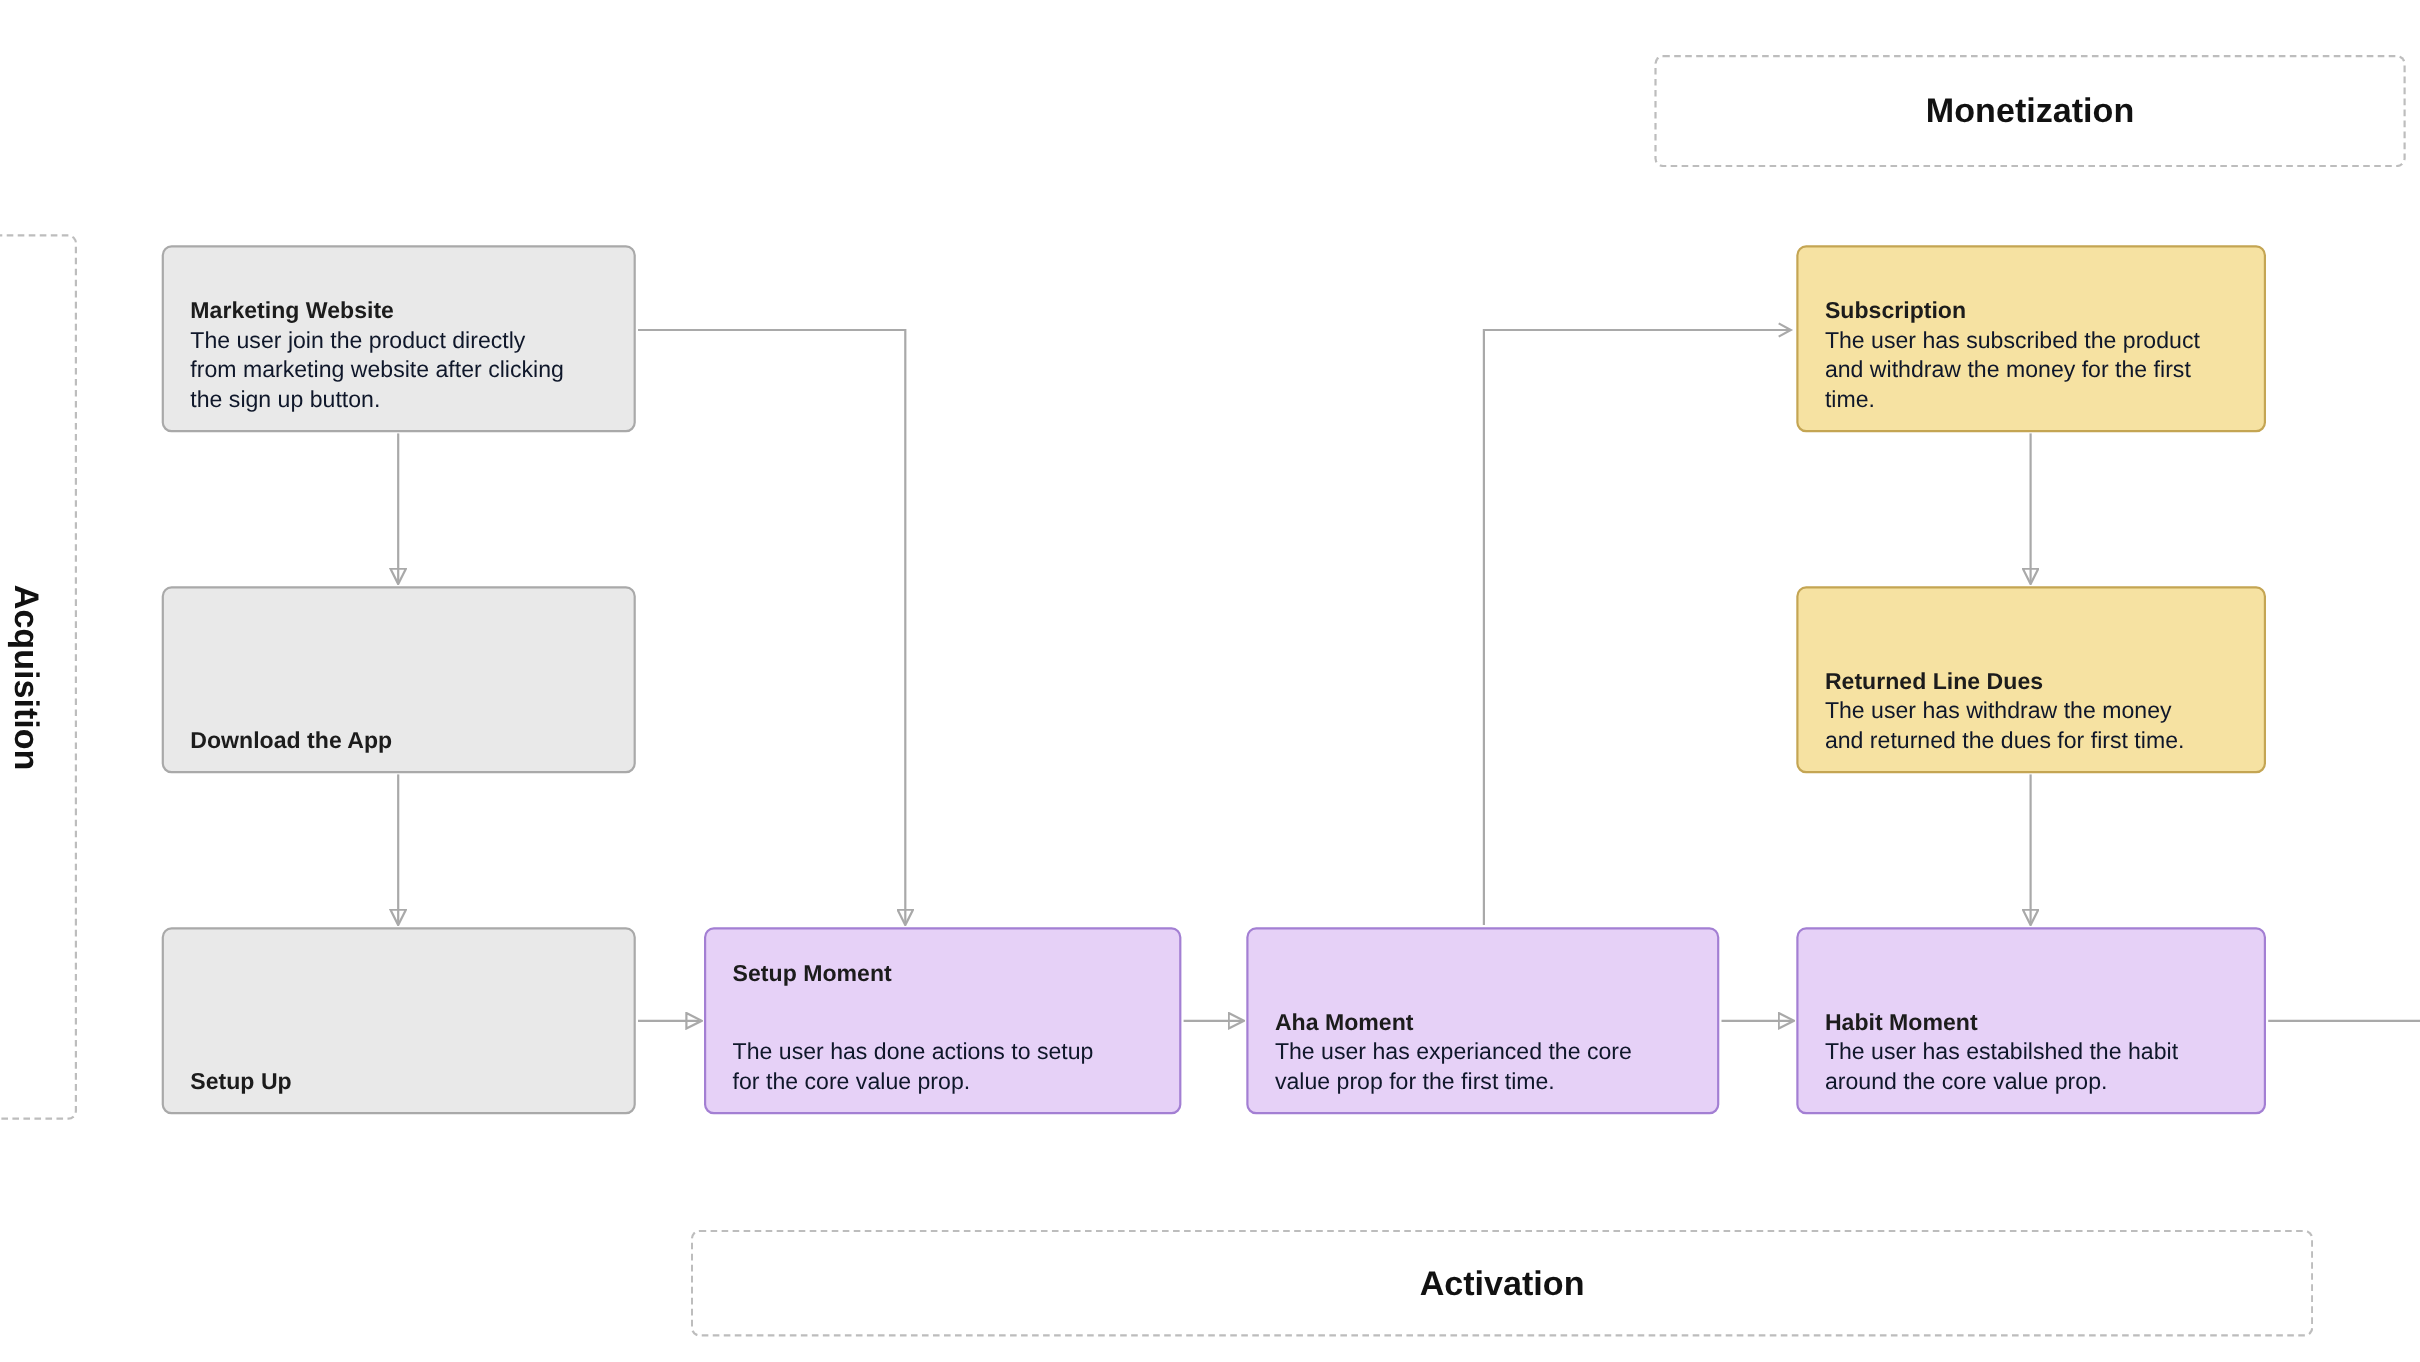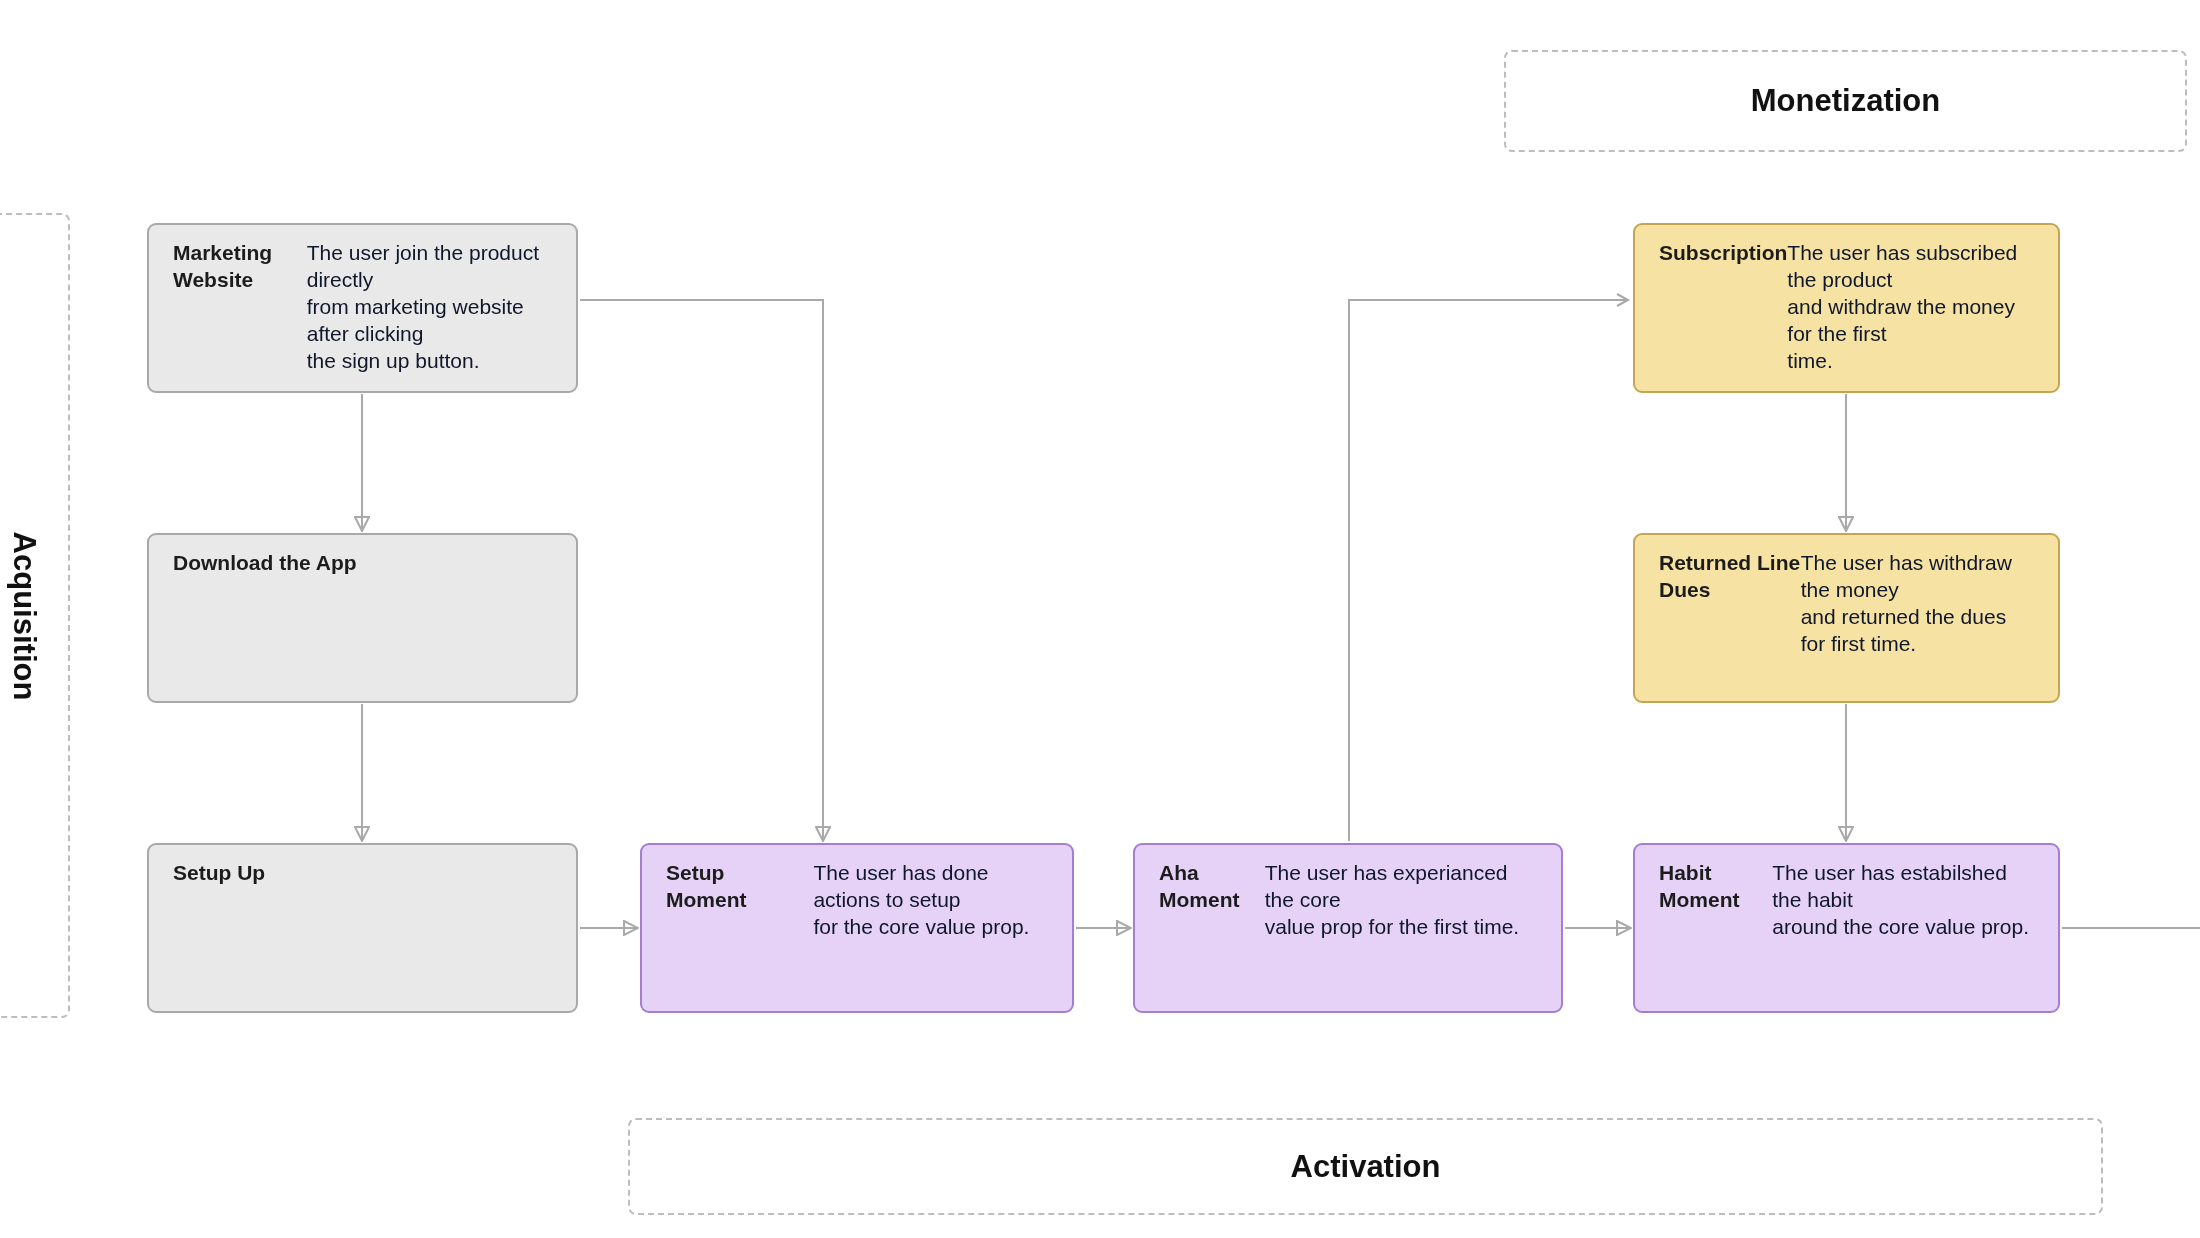--- a/index.html
+++ b/index.html
@@ -24,22 +24,22 @@
     height: 1238px;
     z-index: 1;
   }
   .node {
     position: absolute;
     z-index: 2;
     height: 170px;
     border-radius: 9px;
     box-sizing: border-box;
     display: flex;
-    flex-direction: row;
-    justify-content: flex-start;
+    flex-direction: column;
+    justify-content: flex-end;
     padding: 14px 24px;
   }
   .node.gray {
     background: var(--stage_gray, #e9e9e9);
     border: 2px solid var(--stage_gray_border, #a9a9a9);
   }
   .node.purple {
     background: var(--moment_purple, #e6d1f7);
     border: 2px solid var(--moment_purple_border, #a37fd3);
   }

